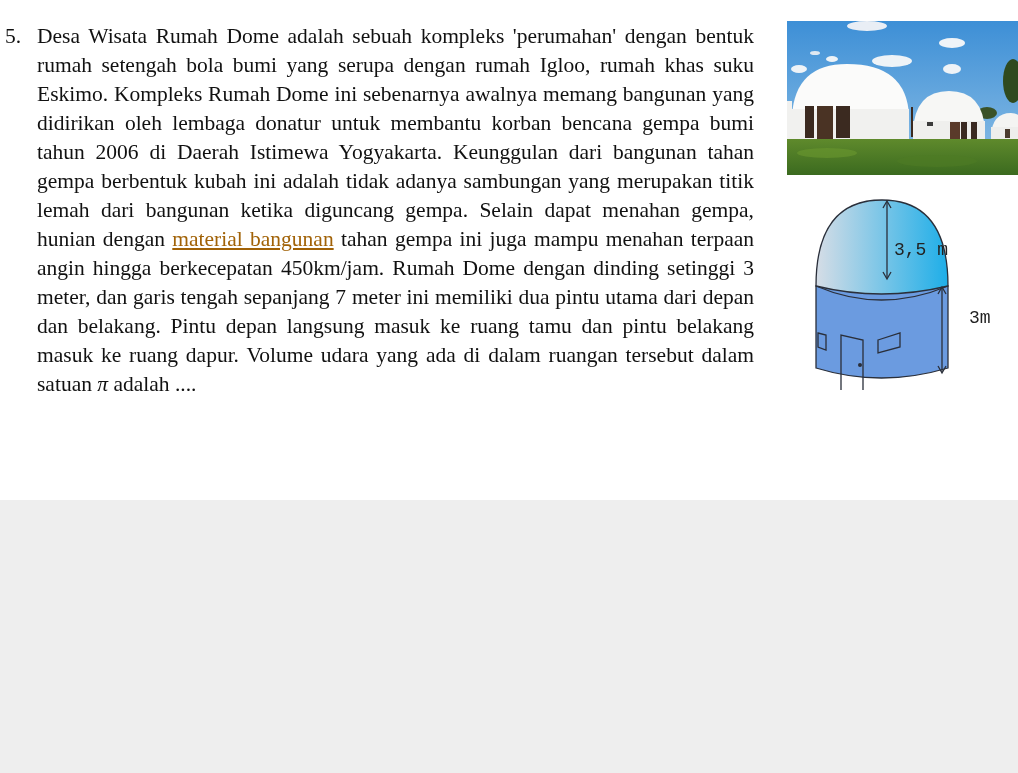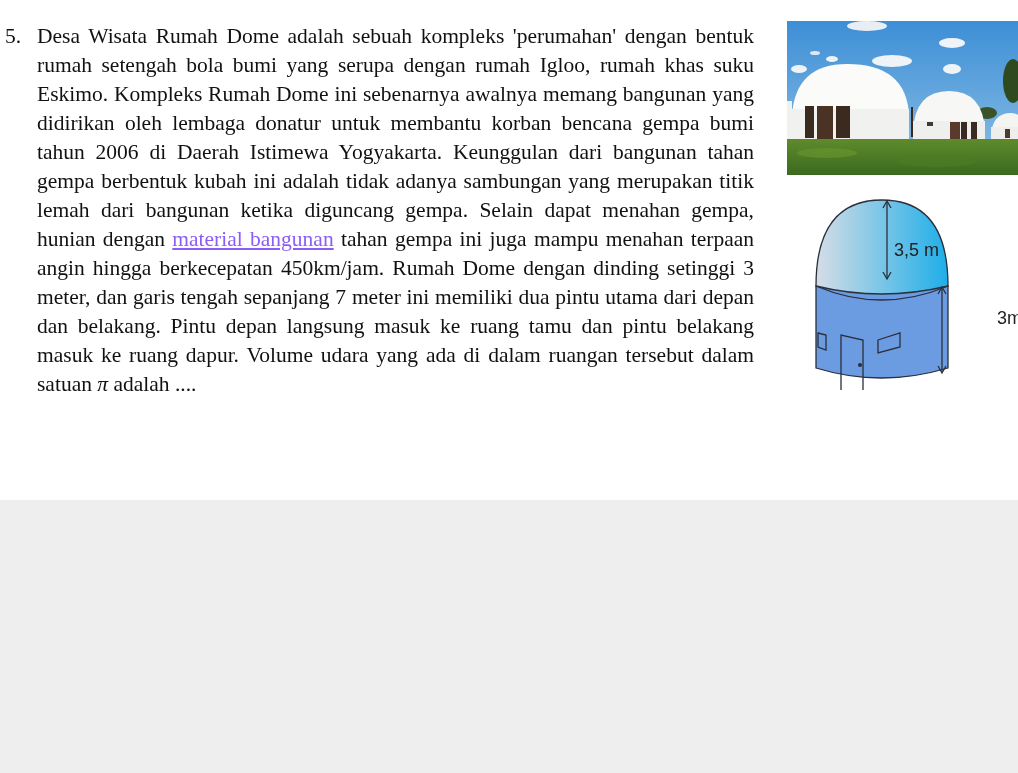--- a/index.html
+++ b/index.html
@@ -17,29 +17,29 @@
   .qnum {
     position:absolute; left:5px; top:22px;
     font-size:21.5px; line-height:29px;
   }
   .qtext {
     position:absolute; left:37px; top:22px; width:717px;
     font-size:21.5px; line-height:29px;
     text-align:justify;
   }
   .qtext b { font-weight:normal; }
-  .qtext a { color:#8b5cf6; text-decoration:underline; }
+  .qtext a { color:#a16207; text-decoration:underline; }
   .photo {
     position:absolute; left:787px; top:21px; width:231px; height:154px;
     overflow:hidden;
   }
   .diagram {
     position:absolute; left:808px; top:190px; width:210px; height:210px;
   }
-  .label { font-family:Liberation Sans, sans-serif; }
+  .label { font-family:Liberation Mono, monospace; }
 </style>
 </head>
 <body>
 
 <div class="page">
 
   <div class="qnum">5.</div>
 
   <div class="qtext"><b>Desa Wisata Rumah Dome</b><span> adalah sebuah kompleks 'perumahan' dengan bentuk rumah setengah bola bumi yang serupa dengan rumah Igloo, rumah khas suku Eskimo. Kompleks Rumah Dome ini sebenarnya awalnya memang bangunan yang didirikan oleh lembaga donatur untuk membantu korban bencana gempa bumi tahun 2006 di Daerah Istimewa Yogyakarta. Keunggulan dari bangunan tahan gempa berbentuk kubah ini adalah tidak adanya sambungan yang merupakan titik lemah dari bangunan ketika diguncang gempa. Selain dapat menahan gempa, hunian dengan </span><a href="#">material bangunan</a><span> tahan gempa ini juga mampu menahan terpaan angin hingga berkecepatan 450km/jam. Rumah Dome dengan dinding setinggi 3 meter, dan  garis tengah sepanjang 7 meter ini memiliki dua pintu utama dari depan dan belakang. Pintu depan langsung masuk ke ruang tamu dan pintu belakang masuk ke ruang dapur. Volume udara yang ada di dalam ruangan tersebut dalam satuan </span><i>π</i><span> adalah ....</span></div>
 
@@ -117,18 +117,18 @@
 
       <line x1="79" y1="12" x2="79" y2="88" stroke="#2a2f3a" stroke-width="1.3"></line>
       <path d="M75 18 L79 11 L83 18" fill="none" stroke="#2a2f3a" stroke-width="1.3"></path>
       <path d="M75 82 L79 89 L83 82" fill="none" stroke="#2a2f3a" stroke-width="1.3"></path>
 
       <line x1="134" y1="98" x2="134" y2="182" stroke="#2a2f3a" stroke-width="1.3"></line>
       <path d="M130 104 L134 97 L138 104" fill="none" stroke="#2a2f3a" stroke-width="1.3"></path>
       <path d="M130 176 L134 183 L138 176" fill="none" stroke="#2a2f3a" stroke-width="1.3"></path>
     </svg>
     <span class="label" style="position:absolute; left:86px; top:50px; font-size:18px; color:#222;">3,5 m</span>
-    <span class="label" style="position:absolute; left:161px; top:118px; font-size:18px; color:#222;margin-left:28px;">3m</span>
+    <span class="label" style="position:absolute; left:161px; top:118px; font-size:18px; color:#222;">3m</span>
   </div>
 
 </div>
 
 <div style="position:absolute; left:0; top:500px; width:1018px; height:273px;"></div>
 
 </body></html>

